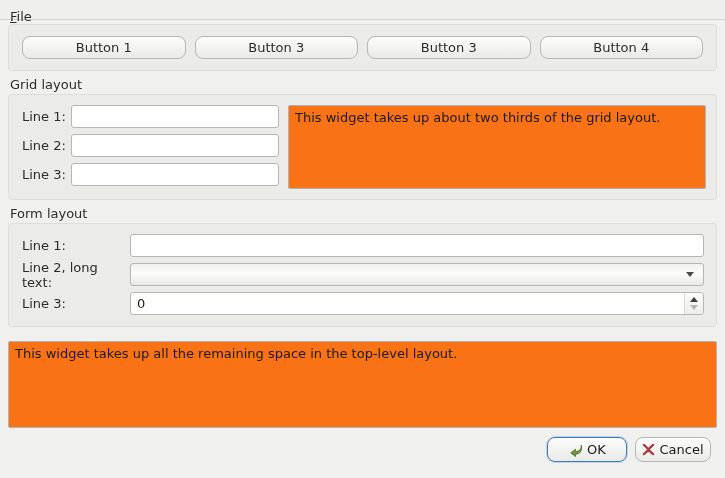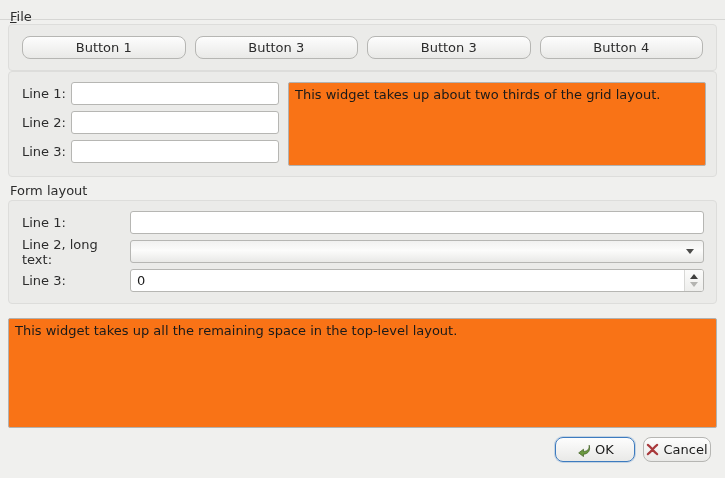--- a/index.html
+++ b/index.html
@@ -195,39 +195,40 @@
     font-family: inherit;
     font-size: 13px;
     color: #1a1a1a;
     padding: 0 14px;
   }
   .dlg-btn.default {
     border: 1px solid #3d7bbf;
     box-shadow: 0 0 0 1px rgba(61,123,191,0.25);
     width: 80px;
   }
-  .dlg-btn.cancel { width: 68px; }
+  .dlg-btn.cancel { width: 76px; }
   .icon { display: inline-flex; align-items: center; }
 </style>
 </head>
 <body>
 
 <div class="menubar">
   <span class="menu-item"><span class="mnemonic">F</span><span>ile</span></span>
 </div>
 
 <div class="content">
 
   <div class="group-frame hframe">
     <button class="btn">Button 1</button>
     <button class="btn">Button 3</button>
     <button class="btn">Button 3</button>
     <button class="btn">Button 4</button>
   </div>
 
+  <div class="group-title">Grid layout</div>
   <div class="group-frame gframe">
     <div class="grid-left">
       <label>Line 1:</label>
       <input class="lineedit" value="" style="">
       <label>Line 2:</label>
       <input class="lineedit" value="" style="">
       <label>Line 3:</label>
       <input class="lineedit" value="" style="">
     </div>
     <div class="textedit grid-textedit">This widget takes up about two thirds of the grid layout.</div>

